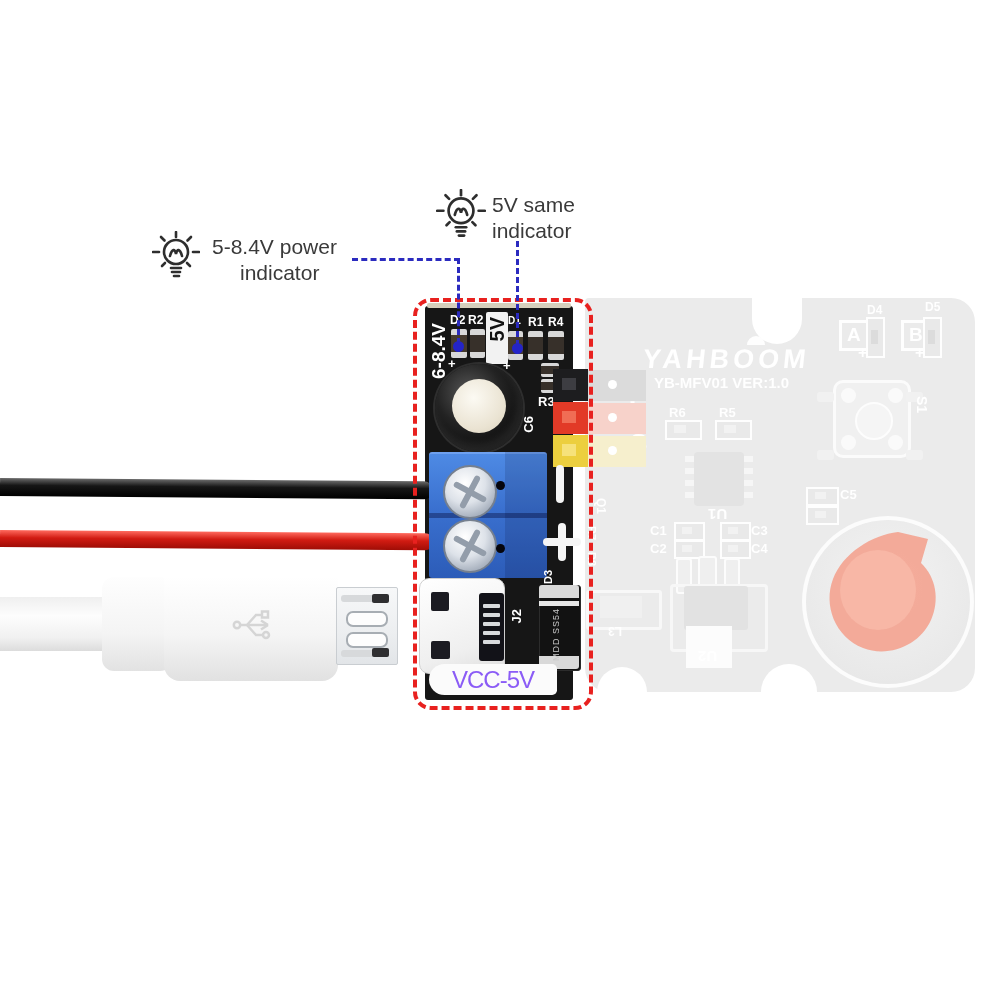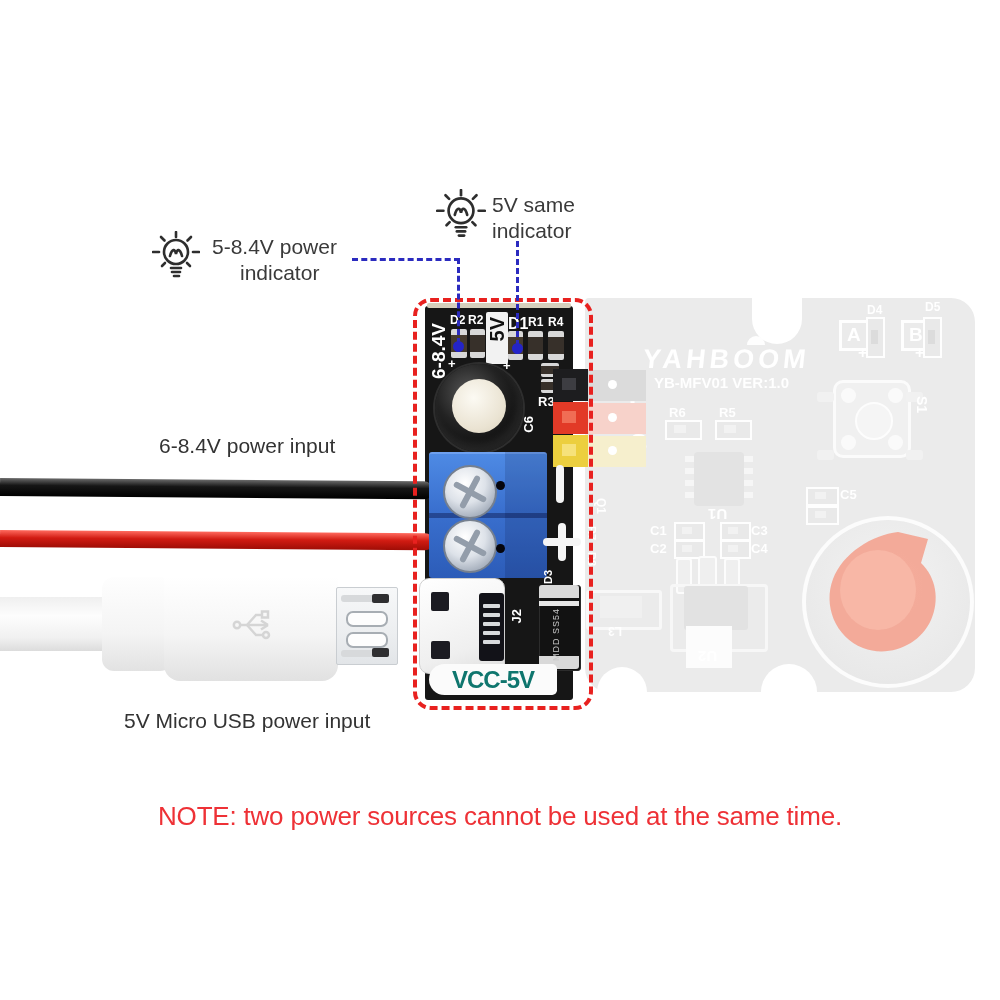--- a/index.html
+++ b/index.html
@@ -185,21 +185,21 @@
   <div class="abs" style="left:346px;top:632px;width:38px;height:12px;background:#fdfdfd;border:2px solid #a7adb3;border-radius:7px;"></div>
   <div class="abs" style="left:341px;top:650px;width:38px;height:7px;background:#d7d9db;border-radius:3px;"></div>
   <div class="abs" style="left:372px;top:648px;width:17px;height:9px;background:#2f2f31;border-radius:2px;"></div>
 
   <span class="txt vt" style="left:428px;top:313px;height:66px;color:#fff;font-weight:bold;font-size:19px;">6-8.4V</span>
   <div class="abs" style="left:486px;top:312px;width:22px;height:52px;background:#f2f2f2;border-radius:2px;text-align:center;">
     <span class="txt vt" style="left:0px;top:5px;color:#111;font-weight:bold;font-size:20px;">5V</span>
   </div>
   <span class="txt" style="left:450px;top:313px;color:#fff;font-weight:bold;font-size:12px;">D2</span>
   <span class="txt" style="left:468px;top:313px;color:#fff;font-weight:bold;font-size:12px;">R2</span>
-  <span class="txt" style="left:508px;top:315px;color:#fff;font-weight:bold;font-size:16px;">D1</span>
+  <span class="txt" style="left:508px;top:315px;color:#fff;font-weight:bold;font-size:10px;">D1</span>
   <span class="txt" style="left:528px;top:315px;color:#fff;font-weight:bold;font-size:12px;">R1</span>
   <span class="txt" style="left:548px;top:315px;color:#fff;font-weight:bold;font-size:12px;">R4</span>
 
   <div class="smd" style="left:451px;top:329px;width:16px;height:29px;">
       <div class="core" style="background:#453a2e;"></div>
     </div>
   <div class="smd" style="left:470px;top:329px;width:15px;height:29px;">
       <div class="core"></div>
     </div>
   <div class="smd" style="left:508px;top:331px;width:15px;height:29px;">
@@ -272,21 +272,21 @@
 
   <span class="txt vt" style="left:542px;top:570px;color:#fff;font-weight:bold;font-size:11px;">D3</span>
   <div class="abs" style="left:539px;top:585px;width:40px;height:84px;background:#121212;border:1px solid #2c2c2c;border-radius:3px;"></div>
   <div class="abs" style="left:539px;top:585px;width:40px;height:13px;background:#d9d9d9;border-radius:3px 3px 0 0;"></div>
   <div class="abs" style="left:539px;top:601px;width:40px;height:5px;background:#e6e6e6;"></div>
   <div class="abs" style="left:539px;top:656px;width:40px;height:13px;background:#d9d9d9;border-radius:0 0 3px 3px;"></div>
   <span class="txt vt" style="left:551px;top:608px;color:#c8c8c8;font-size:9px;letter-spacing:1px;">MDD SS54</span>
 
   <div class="abs" style="left:429px;top:664px;width:128px;height:31px;background:#fbfbfb;border-radius:16px 5px 5px 16px;
               display:flex;align-items:center;justify-content:center;">
-    <span style="font-size:24px;font-weight:700;color:#0f766e;letter-spacing:-1px;text-align:right;">VCC-5V</span>
+    <span style="font-size:24px;font-weight:400;color:#8b5cf6;letter-spacing:-1px;text-align:right;">VCC-5V</span>
   </div>
 
   <div class="abs" style="left:413px;top:298px;width:172px;height:404px;border:4px dashed #e8211f;border-radius:18px;"></div>
 
   <div class="bluedash-h" style="left:352px;top:258px;width:108px;"></div>
   <div class="bluedash-v" style="left:457px;top:258px;height:86px;"></div>
   <div class="bluedash-v" style="left:516px;top:241px;height:105px;"></div>
   <div class="bluedot" style="left:453px;top:341px;"></div>
   <div class="bluedot" style="left:512px;top:343px;"></div>
 
@@ -321,20 +321,15 @@
         <path d="M39 6 l-3.5 3.5"></path>
       <path d="M1 21 h6"></path>
         <path d="M41 21 h6"></path>
       <path d="M10 35 l3 -3"></path>
         <path d="M38 35 l-3 -3"></path>
     </g>
   </svg>
   <span class="txt" style="left:492px;top:193px;font-size:21px;color:#3a3a3a;">5V same</span>
   <span class="txt" style="left:492px;top:219px;font-size:21px;color:#3a3a3a;">indicator</span>
 
-  <span class="txt" style="left:159px;top:434px;font-size:21px;color:#333;">6-8.4V power input</span>
-  <span class="txt" style="left:124px;top:709px;font-size:21px;color:#333;">5V Micro USB power input</span>
-
-  <div class="abs" style="left:0;top:801px;width:1000px;text-align:center;">
-    <span style="font-size:26px;color:#ee3136;letter-spacing:-0.2px;">NOTE: two power sources cannot be used at the same time.</span>
-  </div>
+
 
 </div>
 
 </body></html>

